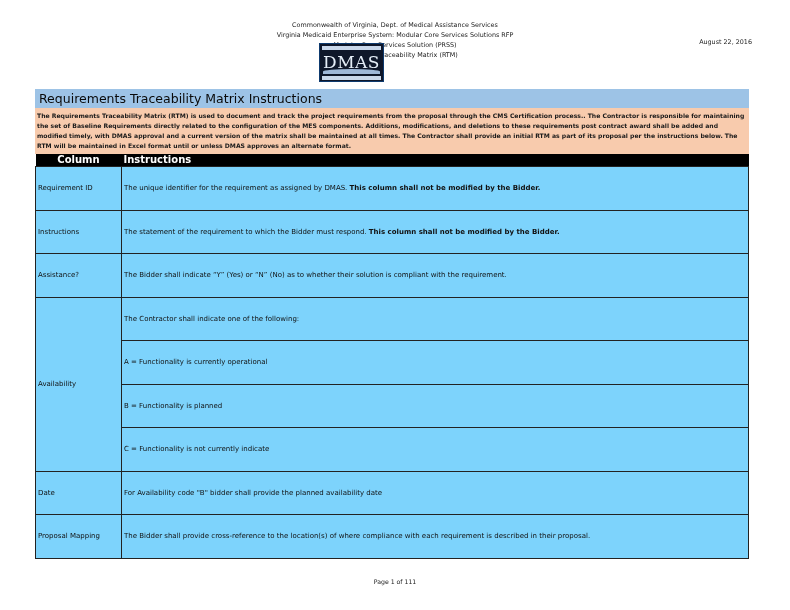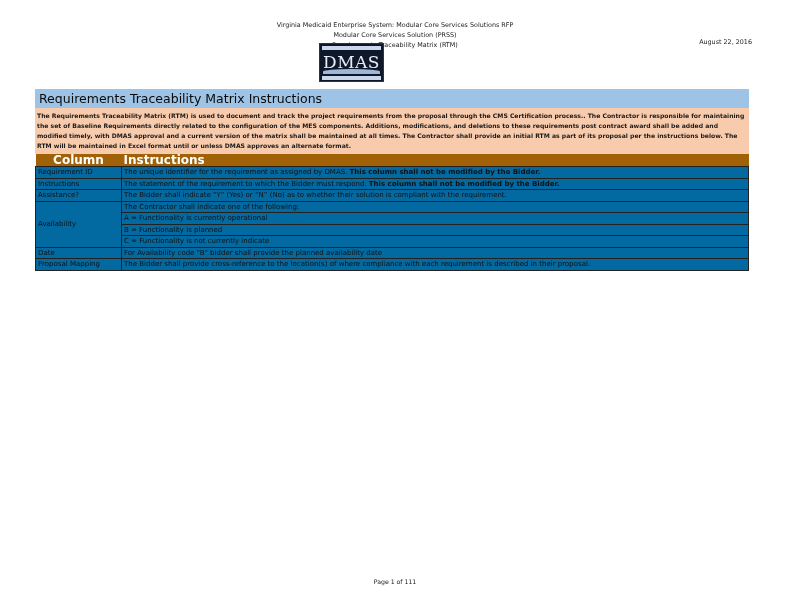--- a/index.html
+++ b/index.html
@@ -21,33 +21,34 @@
   .sheet { position:absolute; left:35px; top:89px; width:714px; }
   .title-band {
     background:#9dc3e6; height:19px; box-sizing:border-box; padding-left:4px;
     font-size:12.5px; font-weight:normal; line-height:20px; color:#0a0a0a;
   }
   .intro-band {
     background:#f8cbad; box-sizing:border-box; padding:3px 3px 2px 2px; height:46px;
     font-size:6.1px; font-weight:bold; line-height:10px; color:#1a1a1a;
   }
   table { border-collapse:collapse; width:714px; table-layout:fixed; }
-  th { background:#a16207; color:#fff; font-size:12px; font-weight:bold; height:12px; padding:0 2px; line-height:12px; text-align:left; }
+  th { background:#000000; color:#fff; font-size:10px; font-weight:bold; height:12px; padding:0 2px; line-height:12px; text-align:left; }
   th.col1 { text-align:center; }
   td {
-    background:#0369a1; border:1.2px solid #222; font-size:7px; height:10.5px;
-    padding:0 2px; line-height:10px; color:#111; white-space:nowrap; overflow:hidden;
+    background:#7dd3fc; border:1.2px solid #222; font-size:7px; height:10.5px;
+    padding:16px 2px; line-height:10px; color:#111; white-space:nowrap; overflow:hidden;
   }
   td.col1 { width:82px; }
   .page-foot { position:absolute; left:0; right:0; top:578px; text-align:center; font-size:6.2px; color:#222; }
 </style>
 </head>
 <body>
 
 <div class="hdr-lines">
+  <div>Commonwealth of Virginia, Dept. of Medical Assistance Services</div>
   <div>Virginia Medicaid Enterprise System: Modular Core Services Solutions RFP</div>
   <div>Modular Core Services Solution (PRSS)</div>
   <div>Requirements Traceability Matrix (RTM)</div>
 </div>
 <div class="date">August 22, 2016</div>
 
 <div class="logo">
   <div class="top-strip"></div>
   <div class="brand">DMAS</div>
   <div class="hills"></div>

